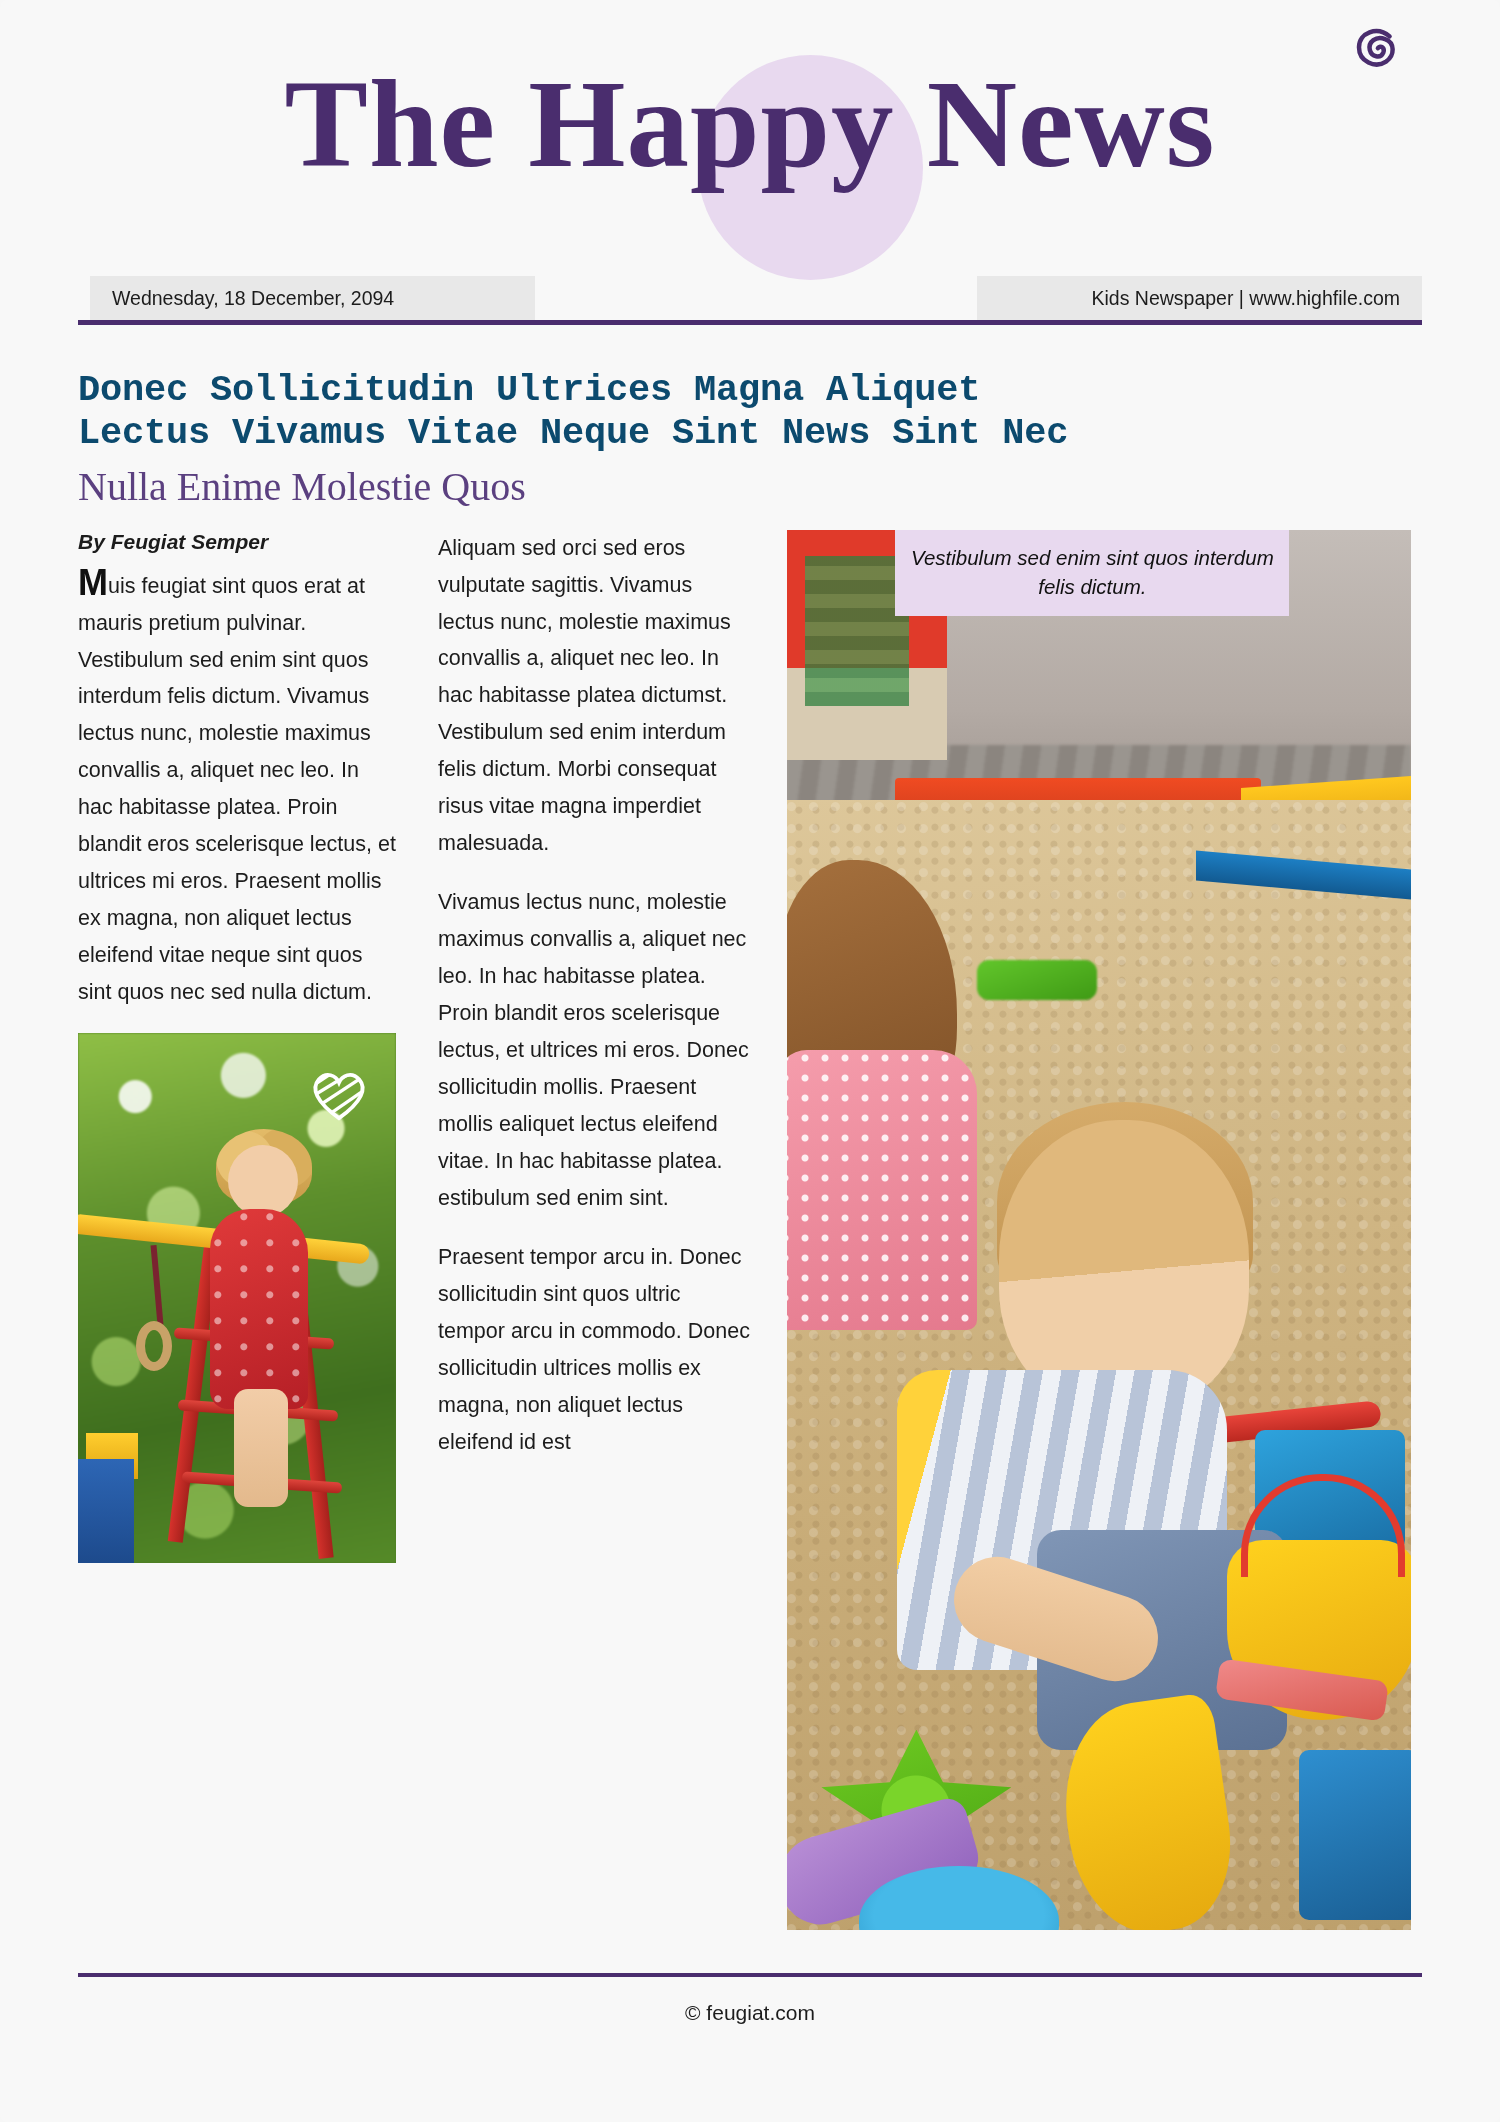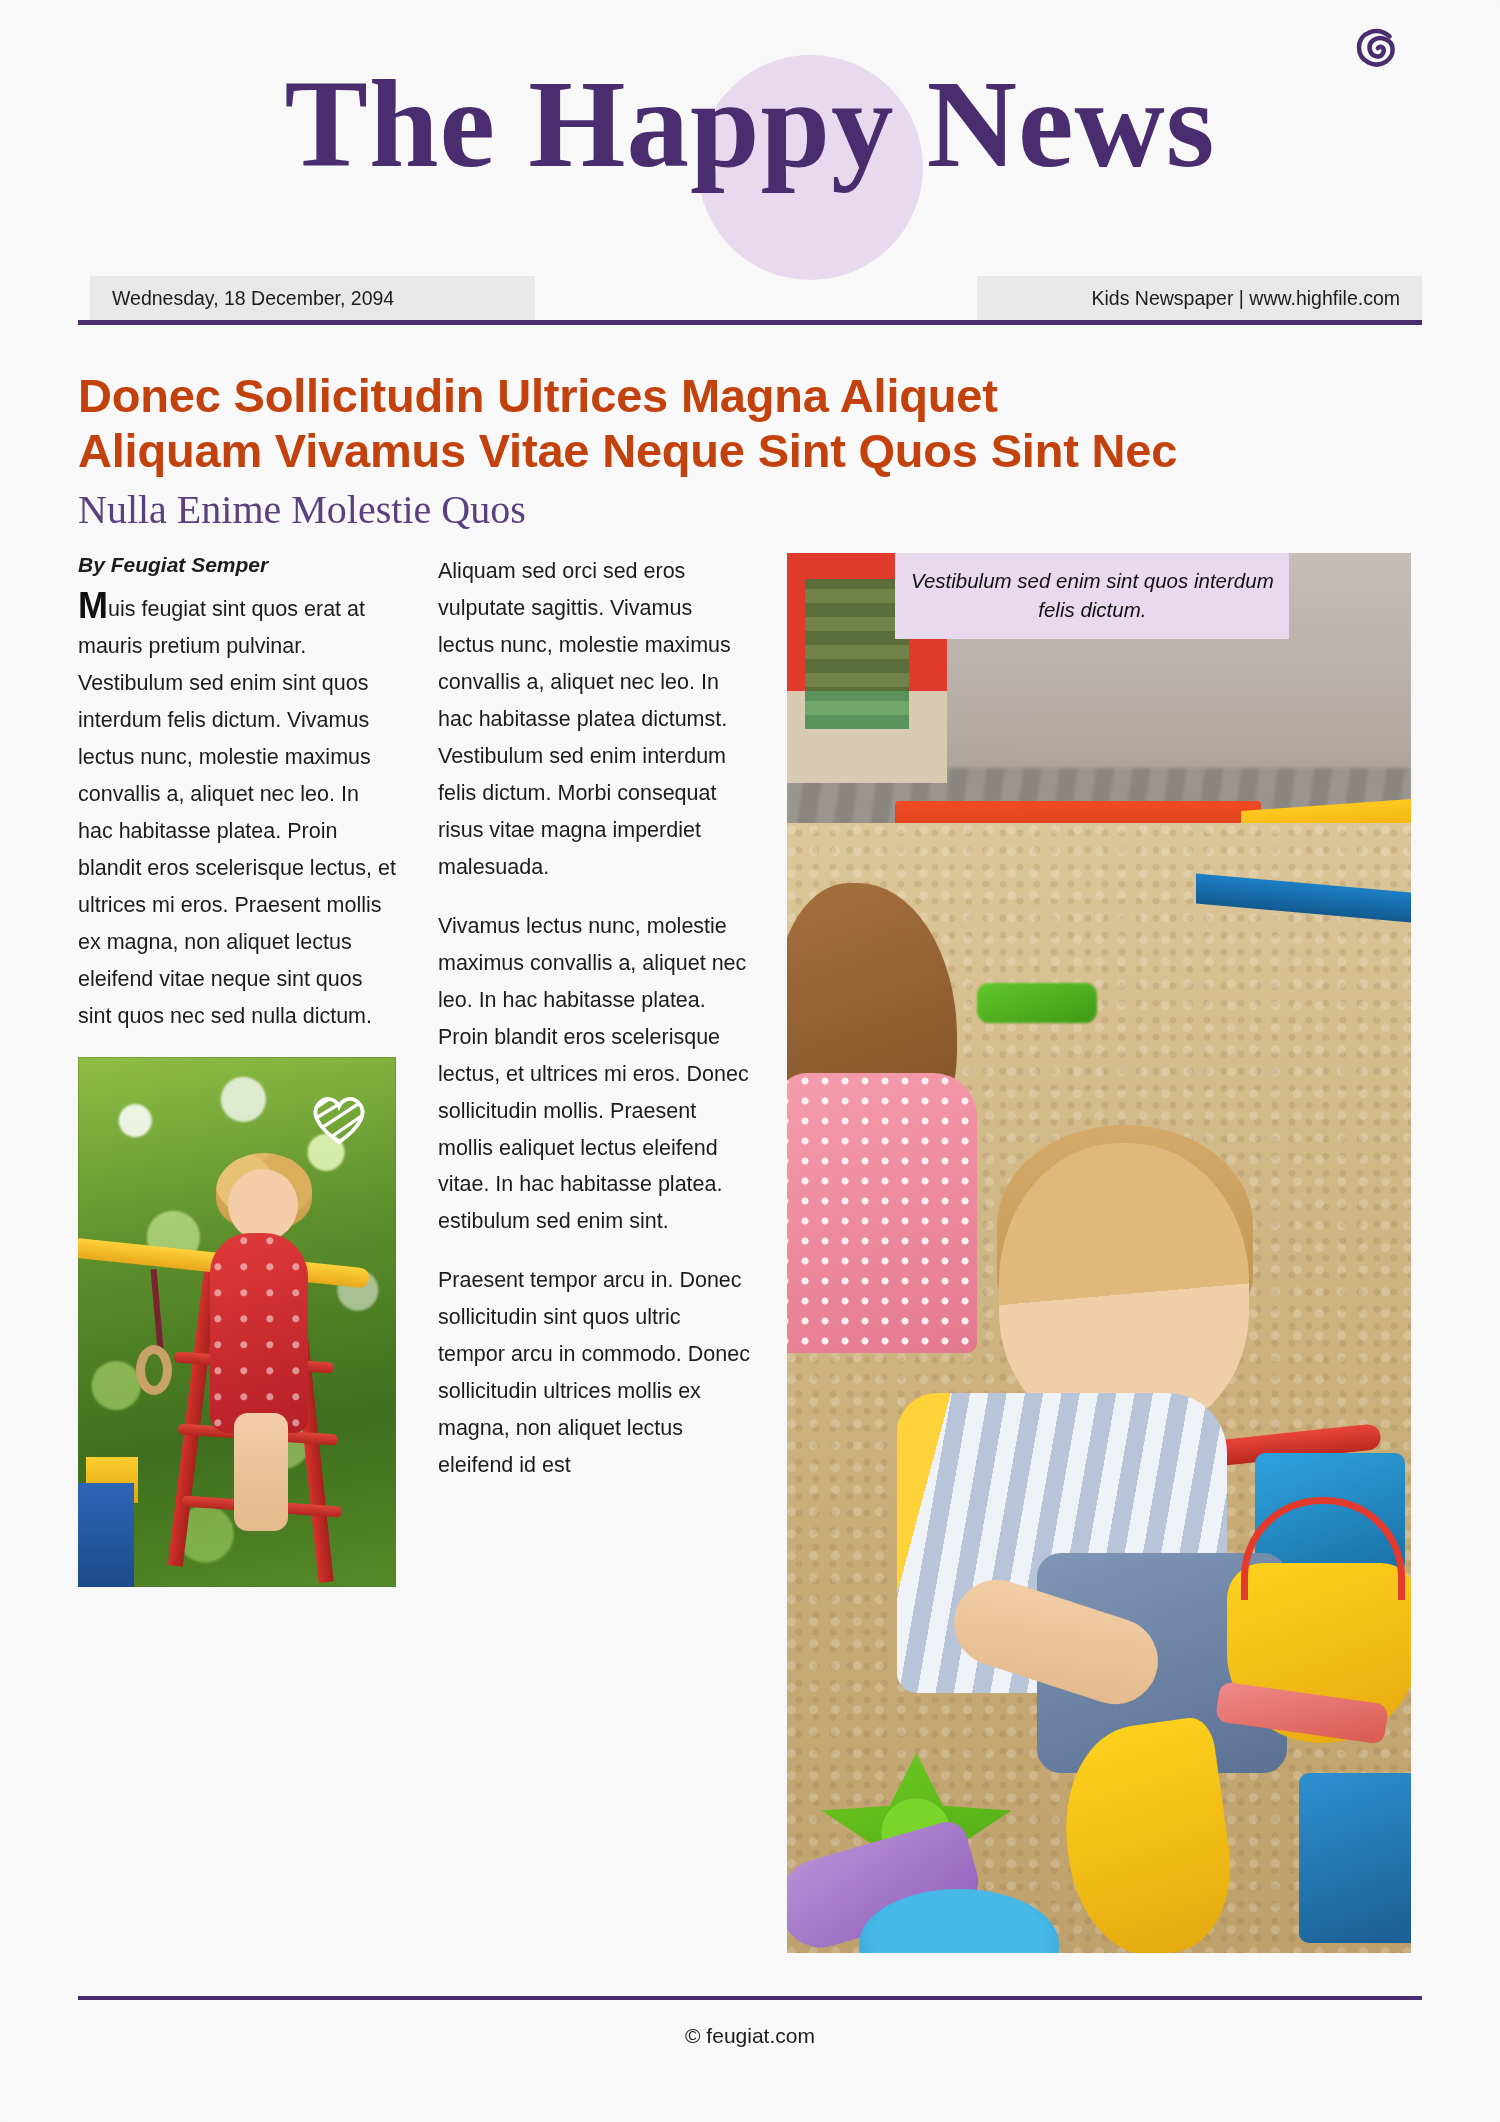--- a/index.html
+++ b/index.html
@@ -86,25 +86,25 @@
   .rule-top {
     height: 5px;
     background: #4a2d6e;
     margin-top: 0px;
   }
 
   
   .headline-block { margin-top: 44px; }
 
   .headline {
-    font-family: Liberation Sans, sans-serif;
+    font-family: Liberation Mono, monospace;
     font-weight: bold;
-    font-size: 47px;
+    font-size: 37px;
     line-height: 1.17;
-    color: #c2410c;
+    color: #0c4a6e;
     letter-spacing: -0.2px;
   }
 
   .subheadline {
     font-family: "Liberation Serif", serif;
     font-weight: normal;
     font-size: 40px;
     line-height: 1.25;
     color: #5b4080;
     margin-top: 6px;
@@ -402,21 +402,21 @@
   </div>
 
   <div class="datebar">
     <div class="datebar-left">Wednesday, 18 December, 2094</div>
     <div class="datebar-right">Kids Newspaper | www.highfile.com</div>
   </div>
   <div class="rule-top"></div>
 
   <div class="headline-block">
     <div class="headline">Donec Sollicitudin Ultrices Magna Aliquet</div>
-    <div class="headline">Aliquam Vivamus Vitae Neque Sint Quos Sint Nec</div>
+    <div class="headline">Lectus Vivamus Vitae Neque Sint News Sint Nec</div>
     <div class="subheadline">Nulla Enime Molestie Quos</div>
   </div>
 
   <div class="article">
 
     <div class="col col-1">
       <div class="byline">By Feugiat Semper</div>
       <div class="body-text"><span class="dropcap">M</span><span>uis feugiat sint quos erat at mauris pretium pulvinar. Vestibulum sed enim sint quos interdum felis dictum. Vivamus lectus nunc, molestie maximus convallis a, aliquet nec leo. In hac habitasse platea. Proin blandit eros scelerisque lectus, et ultrices mi eros. Praesent mollis ex magna, non aliquet lectus eleifend vitae neque sint quos sint quos nec sed nulla dictum.</span></div>
 
       <div class="photo-small">

